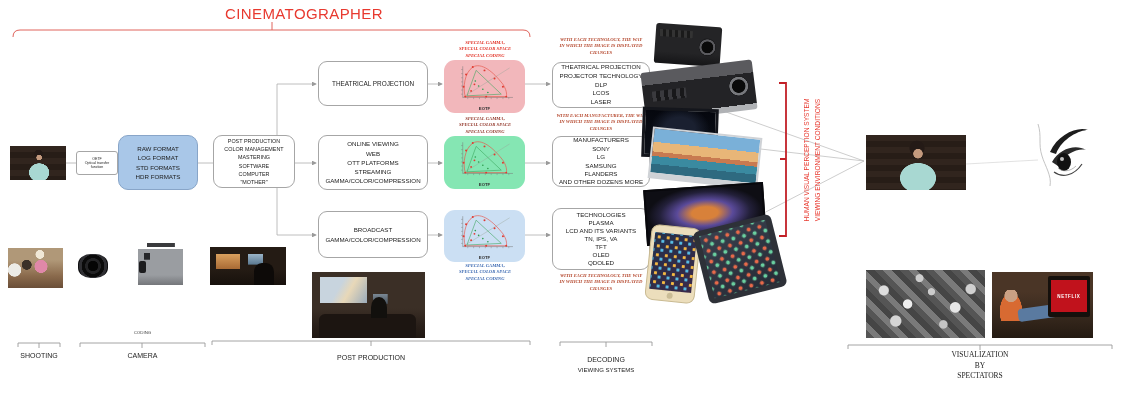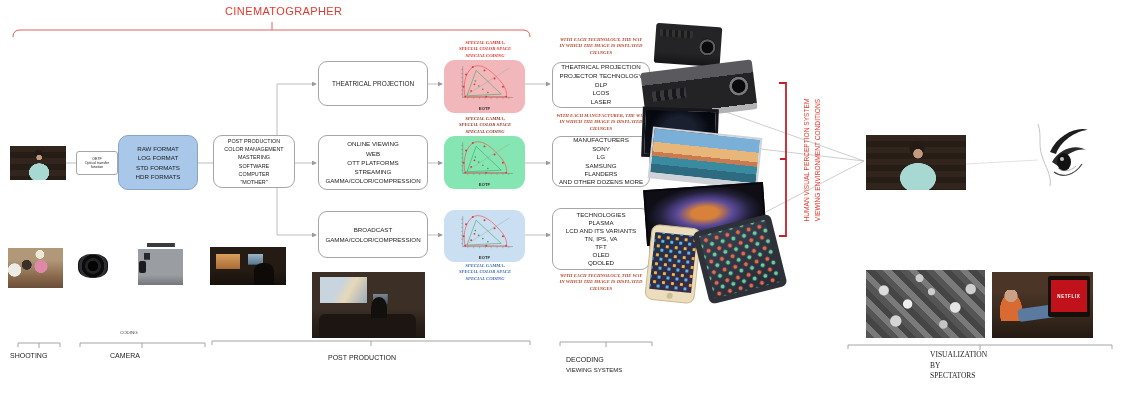--- a/index.html
+++ b/index.html
@@ -1,28 +1,28 @@
 <!DOCTYPE html>
 <html><head>
 <meta charset="utf-8">
 <style>
   html,body{margin:0;padding:0;background:#fff;}
   body{font-family:"Liberation Sans",sans-serif;}
   .canvas{position:relative;width:1140px;height:401px;background:#fff;overflow:hidden;}
   .wires{position:absolute;left:0;top:0;z-index:1;}
-  .title{position:absolute;left:225px;top:5px;font-size:11px;letter-spacing:.4px;color:#e8392f;z-index:2;}
+  .title{position:absolute;left:225px;top:5px;font-size:15px;letter-spacing:.4px;color:#e8392f;z-index:2;}
   .box{position:absolute;background:#fff;border:1px solid #a6a6a6;border-radius:9px;display:flex;align-items:center;justify-content:center;color:#1c1c1c;z-index:2;box-sizing:border-box;}
   .box span{display:block;width:100%;text-align:center;white-space:pre-line;}
   .tiny{border-radius:3px;font-size:3.6px;line-height:1.2;}
   .fill{border:1px solid #88a5c8;border-radius:10px;font-size:6.2px;line-height:1.5;}
   .eotf{position:absolute;border-radius:11px;z-index:2;}
   .eotf .chart-slot{position:absolute;left:7px;right:7px;top:3px;bottom:9px;}
   .eotf .eotf-label{position:absolute;bottom:2px;left:0;width:100%;text-align:center;font-size:4.3px;font-weight:bold;color:#333;}
   .note{position:absolute;font-family:"Liberation Serif",serif;font-style:italic;font-weight:bold;font-size:4.7px;line-height:1.35;text-align:center;white-space:pre-line;z-index:2;}
-  .stage{position:absolute;color:#222;white-space:pre-line;z-index:2;}
+  .stage{position:absolute;color:#222;text-align:center;white-space:pre-line;z-index:2;}
   .vtext{position:absolute;left:813px;top:160px;width:170px;transform:translate(-50%,-50%) rotate(-90deg);text-align:center;font-size:6.6px;line-height:1.6;color:#e8392f;white-space:pre-line;z-index:2;}
   .photo{position:absolute;z-index:3;overflow:hidden;}
   .still-woman{background:
     radial-gradient(circle at 52% 34%, #c49a7e 0 7%, transparent 8%),
     radial-gradient(circle at 51% 24%, #241a16 0 11%, transparent 12%),
     radial-gradient(ellipse at 52% 78%, #a8d8d2 0 24%, transparent 25%),
     repeating-linear-gradient(180deg,#31251e 0 6px,#271d17 6px 12px);}
   .set-photo{background:
     radial-gradient(circle at 58% 16%, #f0e8d6 0 9%, transparent 10%),
     radial-gradient(circle at 60% 46%, #e088a8 0 16%, transparent 17%),

